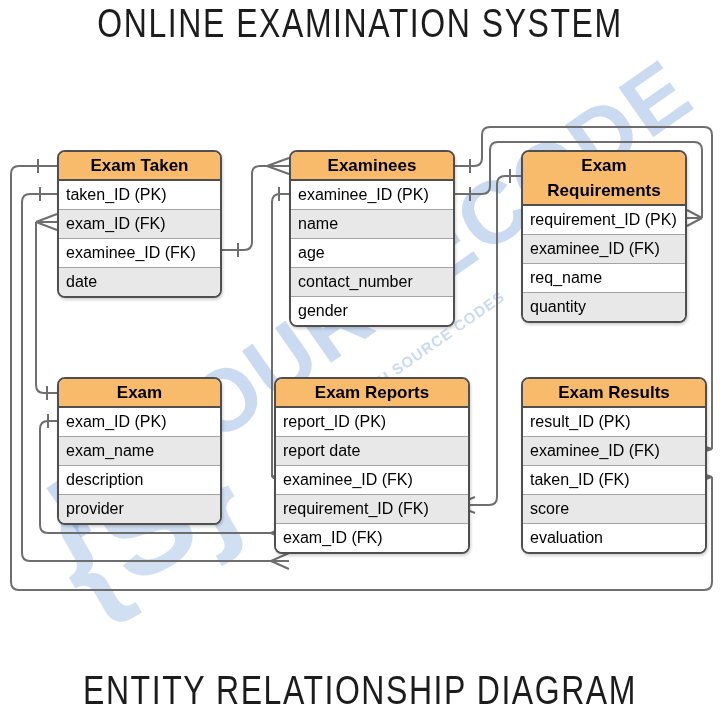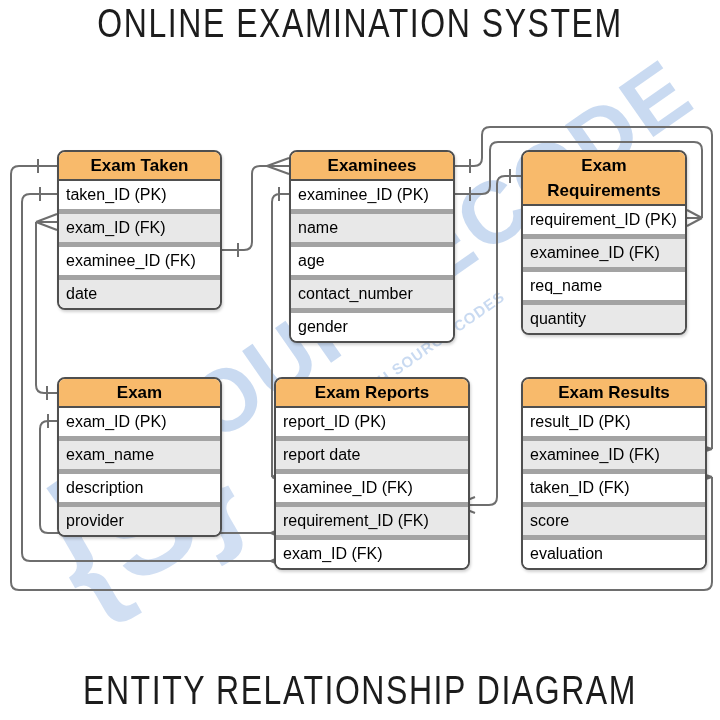--- a/index.html
+++ b/index.html
@@ -9,21 +9,21 @@
     transform:scaleX(0.78);transform-origin:center top;white-space:nowrap;}
   .sub-title{position:absolute;bottom:6px;left:0;right:0;text-align:center;
     font-size:41px;font-weight:200;letter-spacing:2px;color:#1c1c1c;
     transform:scaleX(0.78);transform-origin:center bottom;white-space:nowrap;}
   .er-table{position:absolute;box-sizing:border-box;border:2px solid #4f4f4f;border-radius:8px;
     background:#fff;overflow:hidden;z-index:3;box-shadow:1px 2px 3px rgba(0,0,0,0.18);}
   .t-header{background:#F8BA6B;border-bottom:2px solid #4f4f4f;font-weight:bold;font-size:17px;
     text-align:center;line-height:25px;padding:1px 0;color:#000;white-space:pre-line;}
   .t-row{height:28px;line-height:28px;padding-left:7px;font-size:16px;color:#000;background:#fff;
     white-space:nowrap;overflow:hidden;}
-  .t-row + .t-row{border-top:5px solid #a3a3a3;}
+  .t-row + .t-row{border-top:1px solid #a3a3a3;}
   .t-row.alt{background:#e8e8e8;}
   svg.lines{position:absolute;left:0;top:0;z-index:2;}
   svg.lines path, svg.lines line{stroke:#6e6e6e;stroke-width:2;fill:none;}
   .wm{position:absolute;z-index:1;color:rgba(77,133,209,0.30);font-weight:bold;white-space:nowrap;}
   .wm-big{left:-60px;top:248px;width:860px;text-align:center;font-size:88px;letter-spacing:2px;
     transform:rotate(-35deg);}
   .wm-small{left:338px;top:338px;font-size:15px;letter-spacing:1px;transform:rotate(-35deg);}
   .wm-logo{left:52px;top:452px;font-size:130px;transform:rotate(-30deg);color:rgba(77,133,209,0.26);}
 </style>
 </head>

